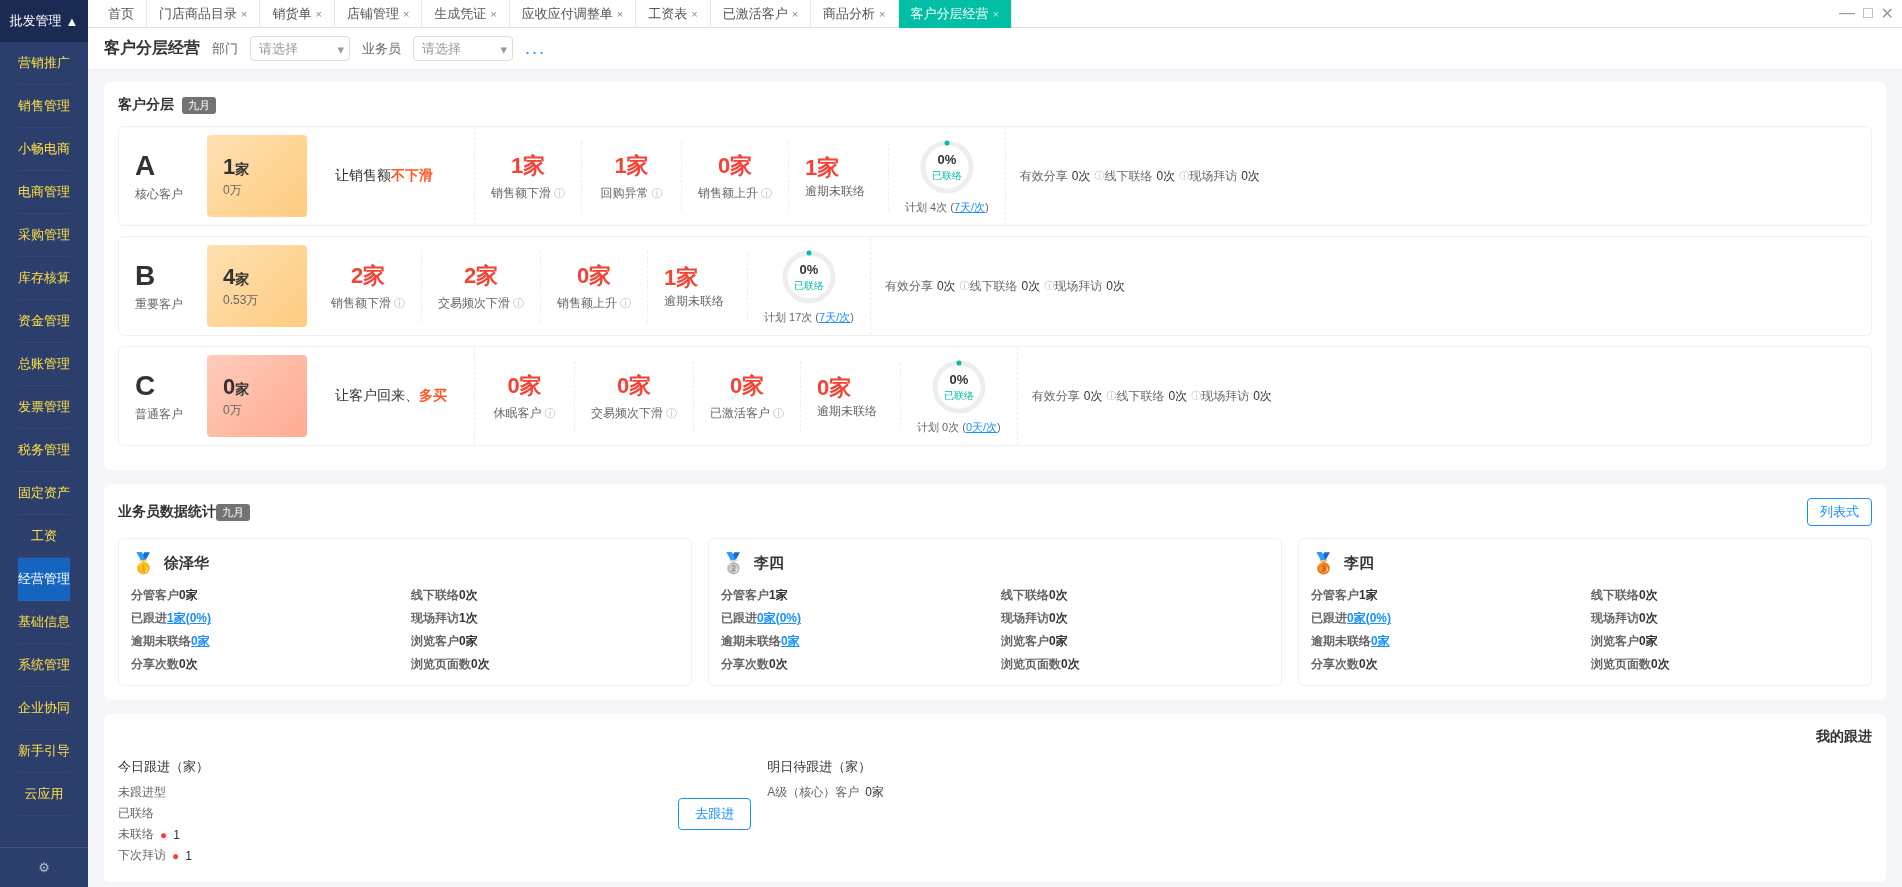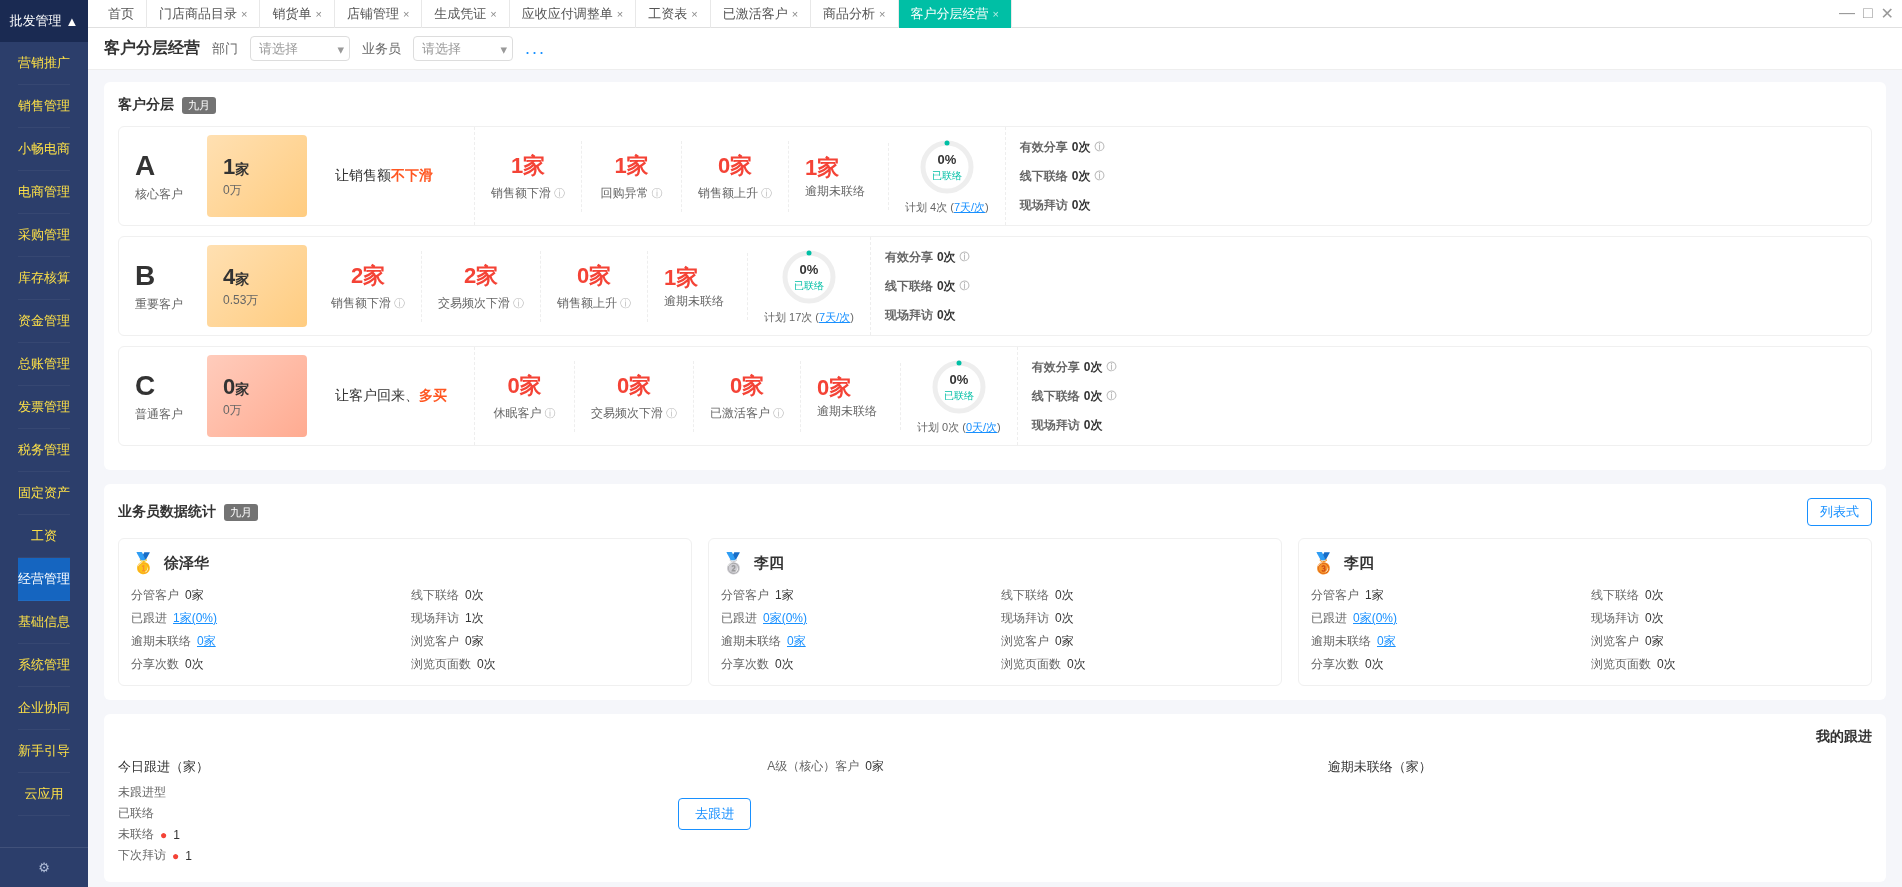--- a/index.html
+++ b/index.html
@@ -264,26 +264,25 @@
       transform: translate(-50%, -50%);
       text-align: center;
     }
     .circle-percent { font-size: 13px; font-weight: bold; color: #333; display: block; }
     .circle-status { font-size: 10px; color: #00bfa5; }
     .circle-plan { font-size: 11px; color: #666; text-align: center; margin-top: 3px; }
     .plan-link { color: #1890ff; text-decoration: underline; cursor: pointer; }
 
     .tier-right-stats {
       display: flex;
-      flex-direction: column;
+      flex-direction: row;
       justify-content: center;
       padding: 8px 14px;
-      gap: 12px;
+      gap: 0;
       min-width: 140px;
-      font-weight: bold;
     }
     .right-stat-row {
       display: flex;
       align-items: center;
       gap: 4px;
       font-size: 12px;
       color: #666;
     }
     .right-stat-value { color: #333; }
     .right-stat-info { color: #bbb; font-size: 10px; }
@@ -294,21 +293,21 @@
       border-radius: 6px;
       padding: 14px;
       margin-bottom: 14px;
     }
     .staff-header {
       display: flex;
       align-items: center;
       justify-content: space-between;
       margin-bottom: 12px;
     }
-    .staff-header-left { display: flex; align-items: center; gap: 8px; }
+    .staff-header-left { display: flex; align-items: center; }
     .list-btn {
       border: 1px solid #1890ff;
       color: #1890ff;
       background: #fff;
       padding: 4px 12px;
       border-radius: 4px;
       cursor: pointer;
       font-size: 13px;
     }
 
@@ -332,22 +331,22 @@
     .staff-name { font-size: 15px; font-weight: bold; color: #333; }
 
     .staff-data-grid {
       display: grid;
       grid-template-columns: 1fr 1fr;
       gap: 6px 12px;
     }
     .staff-data-row {
       display: flex;
       align-items: center;
-      gap: 6px;
       font-size: 12px;
+      font-weight: bold;
     }
     .staff-data-label { color: #666; white-space: nowrap; }
     .staff-data-value { color: #333; }
     .staff-data-link { color: #1890ff; text-decoration: underline; cursor: pointer; font-size: 12px; }
 
     
     .follow-section {
       background: #fff;
       border-radius: 6px;
       padding: 14px;
@@ -883,25 +882,23 @@
           <div class="follow-row">
             <span>下次拜访</span>
             <span class="follow-row-warn">●</span>
             <span class="follow-row-val">1</span>
           </div>
         </div>
         <div style="display:flex;align-items:flex-start;padding-top:20px;">
           <button class="goto-btn">去跟进</button>
         </div>
         <div>
+          <div class="follow-col-title">明日待跟进（家）</div>
           <div class="follow-row">
             <span>A级（核心）客户</span>
             <span class="follow-row-val">0家</span>
           </div>
         </div>
-        <div>
-          <div class="follow-col-title">逾期未联络（家）</div>
-        </div>
       </div>
     </div>
 
   </div>
 </div>
 
 </body></html>

